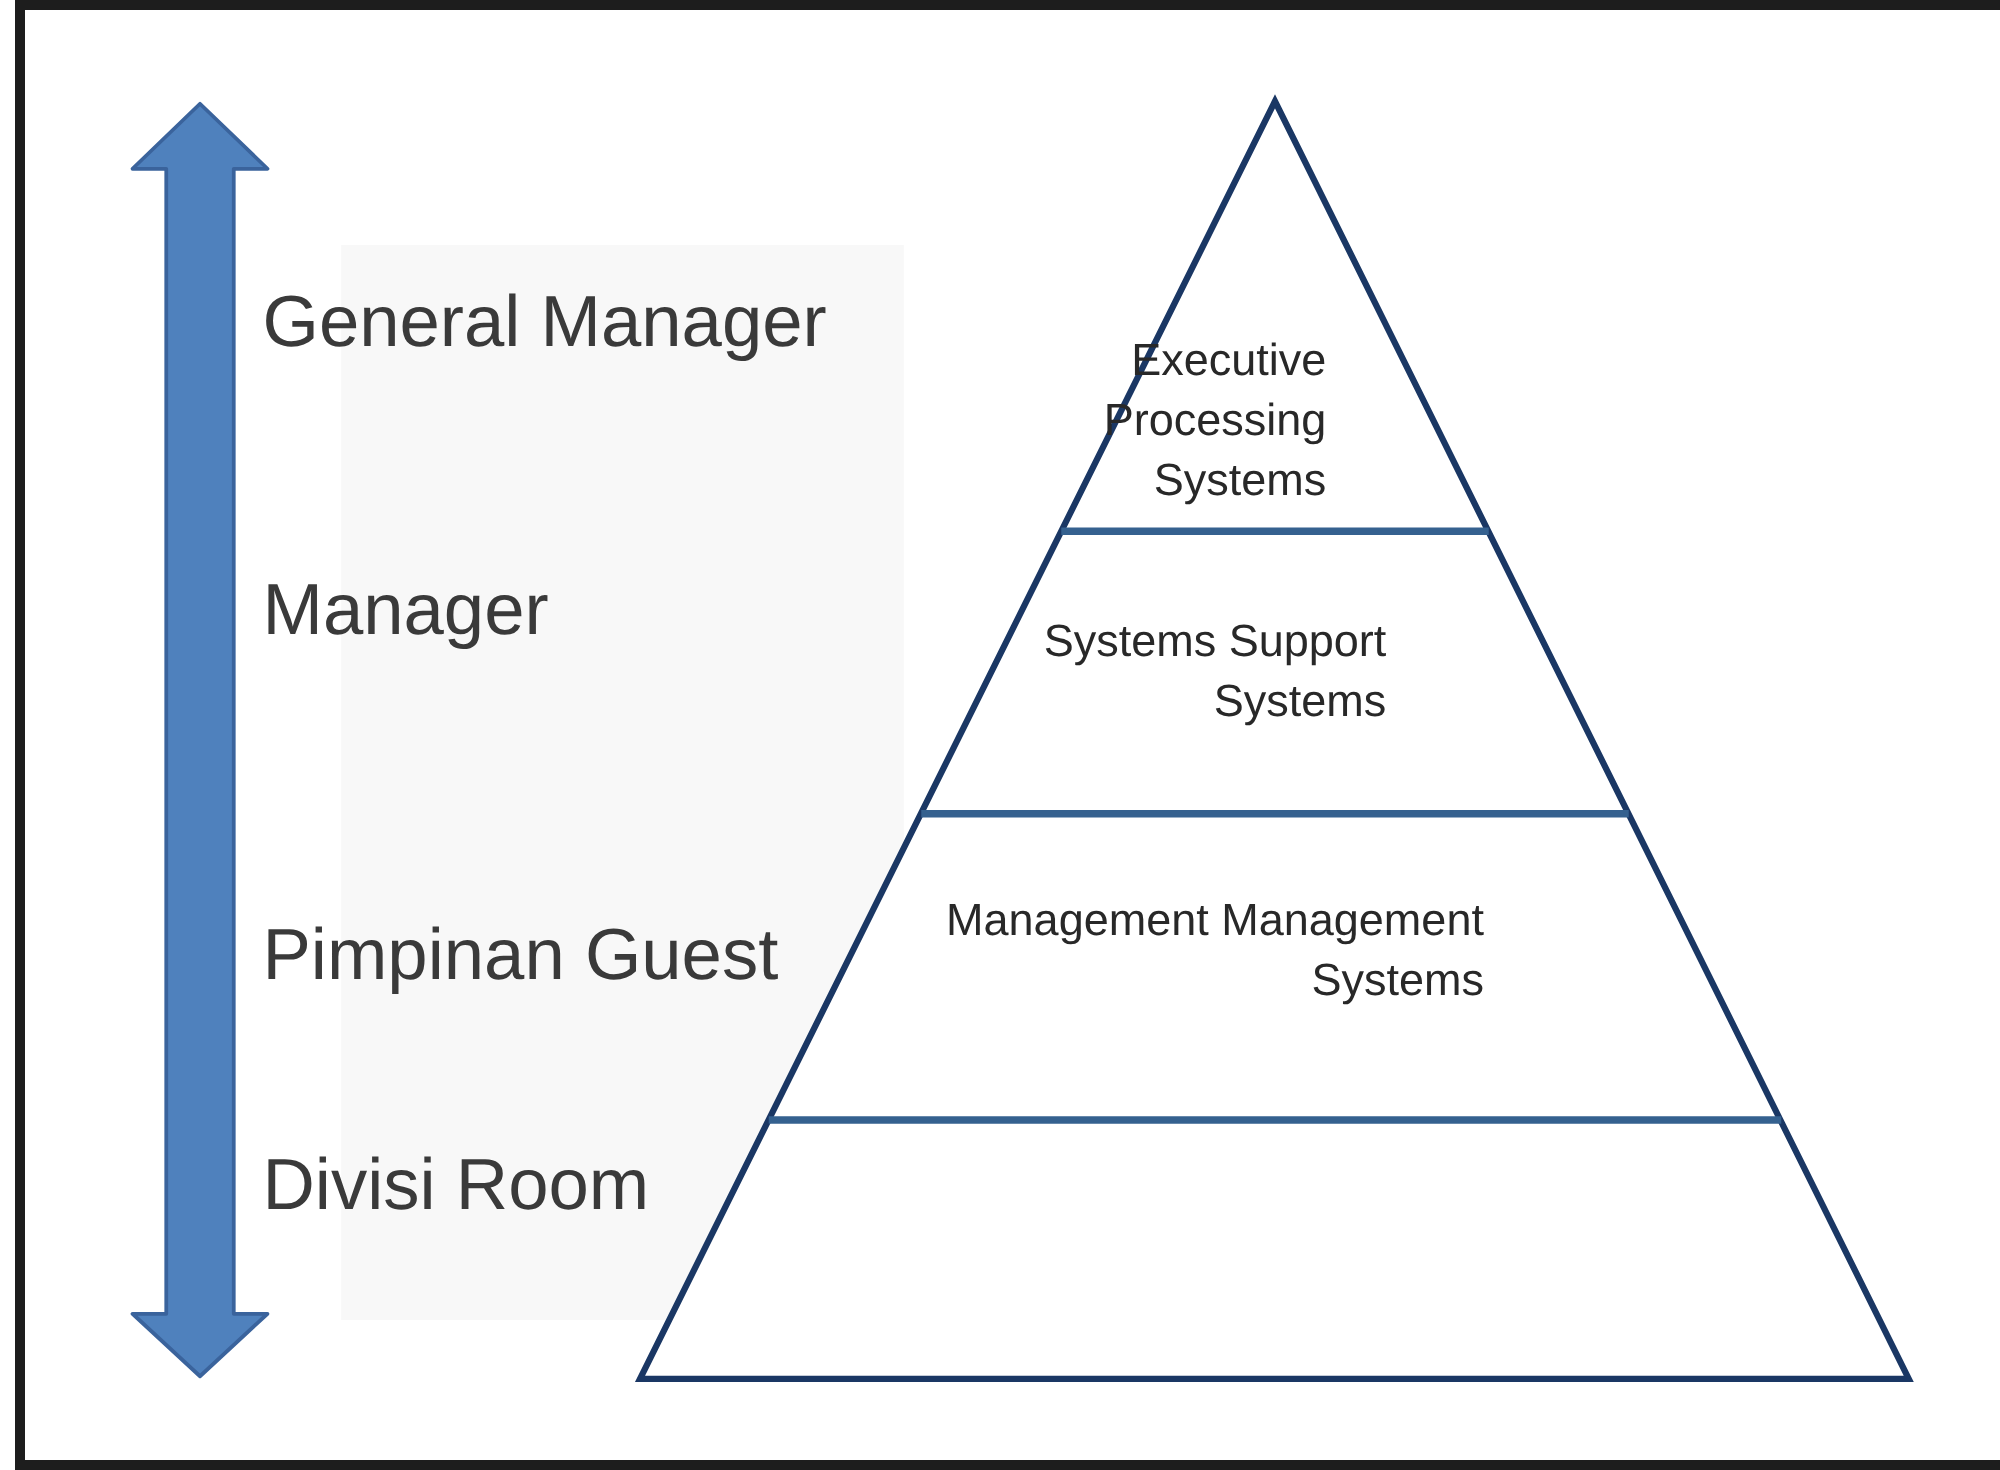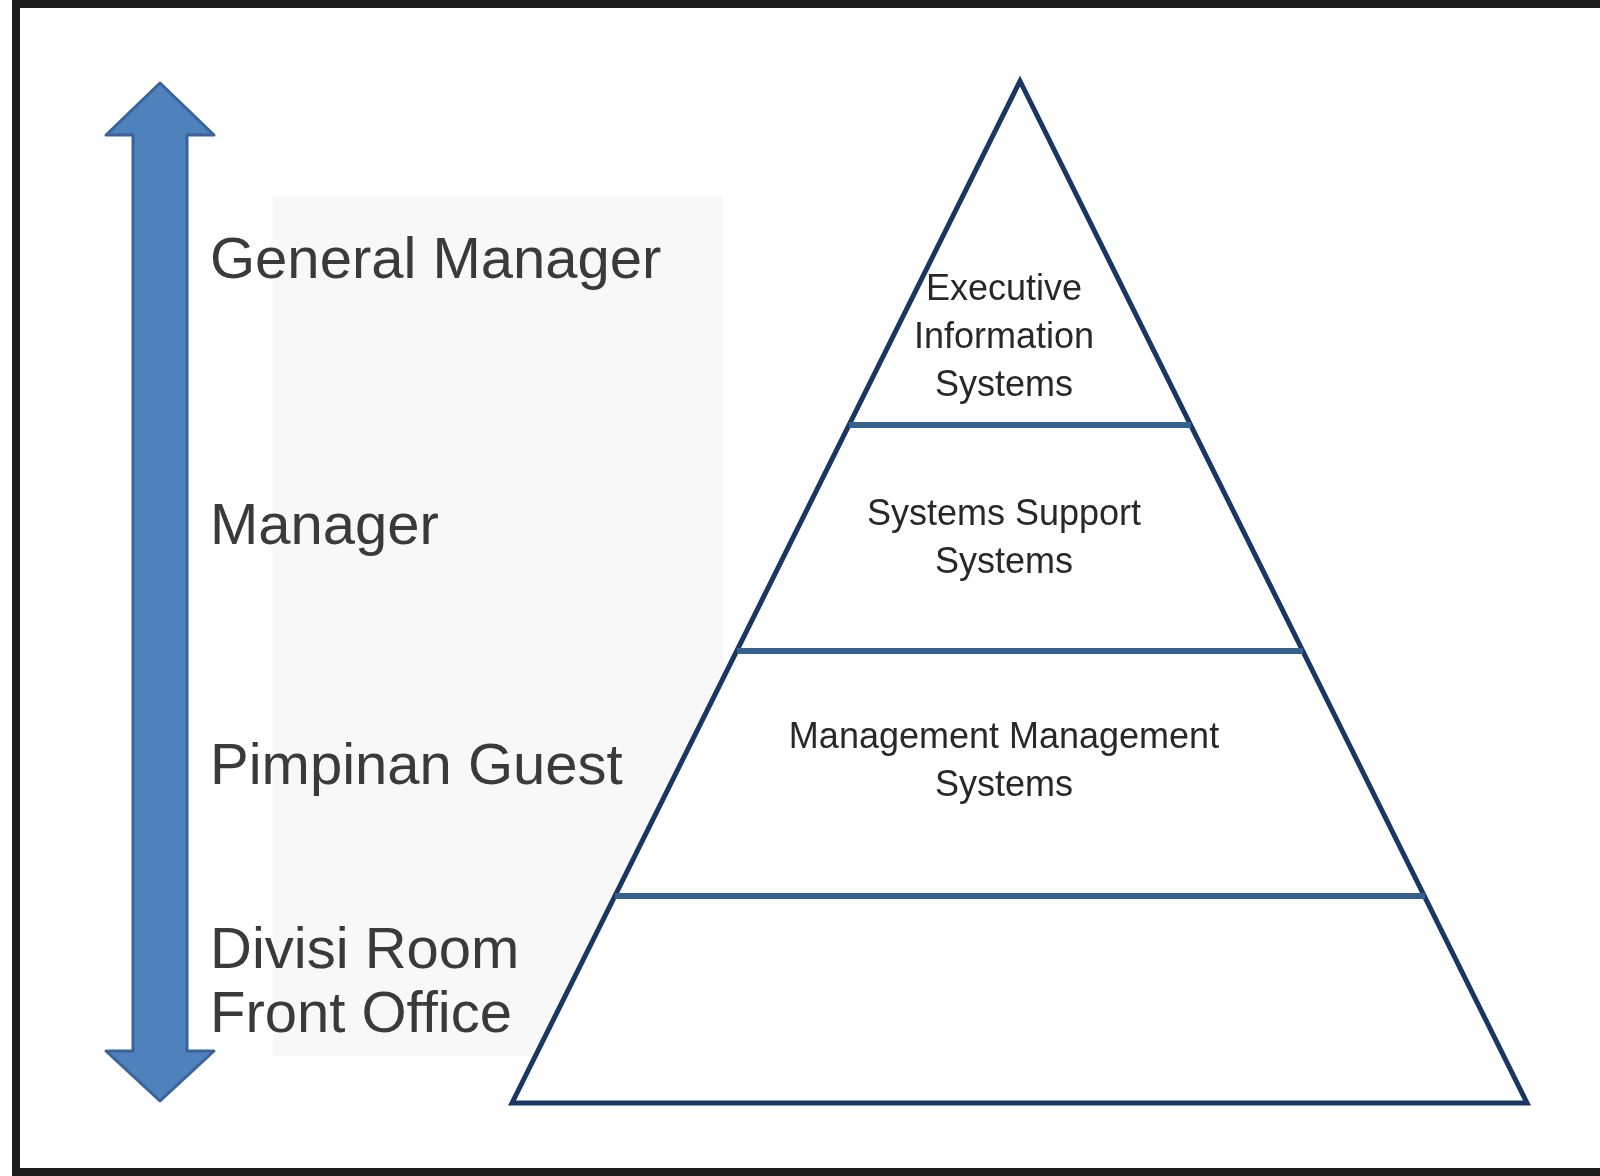--- a/index.html
+++ b/index.html
@@ -36,23 +36,23 @@
     position: absolute;
     left: 190px;
     font-size: 58px;
     line-height: 64px;
     color: #3a3a3a;
     white-space: nowrap;
     letter-spacing: 0px;
   }
   .pyramid-label {
     position: absolute;
-    left: 984px;
+    left: 952px;
     transform: translateX(-50%);
-    text-align: center;
+    text-align: right;
     font-size: 36px;
     line-height: 48px;
     color: #282828;
     white-space: nowrap;
   }
 </style>
 </head>
 <body>
 
 <div class="frame">
@@ -65,32 +65,31 @@
 
     <path d="M1000 73 L492 1095 L1507 1095 Z" fill="#ffffff" stroke="#1a3764" stroke-width="5" stroke-linejoin="miter"></path>
 
     <line x1="829" y1="417" x2="1171" y2="417" stroke="#35618f" stroke-width="6"></line>
     <line x1="717" y1="643" x2="1283" y2="643" stroke="#35618f" stroke-width="6"></line>
     <line x1="595" y1="888" x2="1405" y2="888" stroke="#35618f" stroke-width="6"></line>
   </svg>
 
   <div class="side-label" style="top:218px">General Manager</div>
 
-  <div class="side-label" style="top:484px">Manager</div>
+  <div class="side-label" style="top:448px">Manager</div>
 
   <div class="side-label" style="top:724px">Pimpinan Guest</div>
 
   <div class="side-label" style="top:908px">
     <div>Divisi Room</div>
-    <div>Front Office</div>
   </div>
 
   <div class="pyramid-label" style="top:256px">
     <div>Executive</div>
-    <div>Information</div>
+    <div>Processing</div>
     <div>Systems</div>
   </div>
 
   <div class="pyramid-label" style="top:481px">
     <div>Systems Support</div>
     <div>Systems</div>
   </div>
 
   <div class="pyramid-label" style="top:704px">
     <div>Management Management</div>

